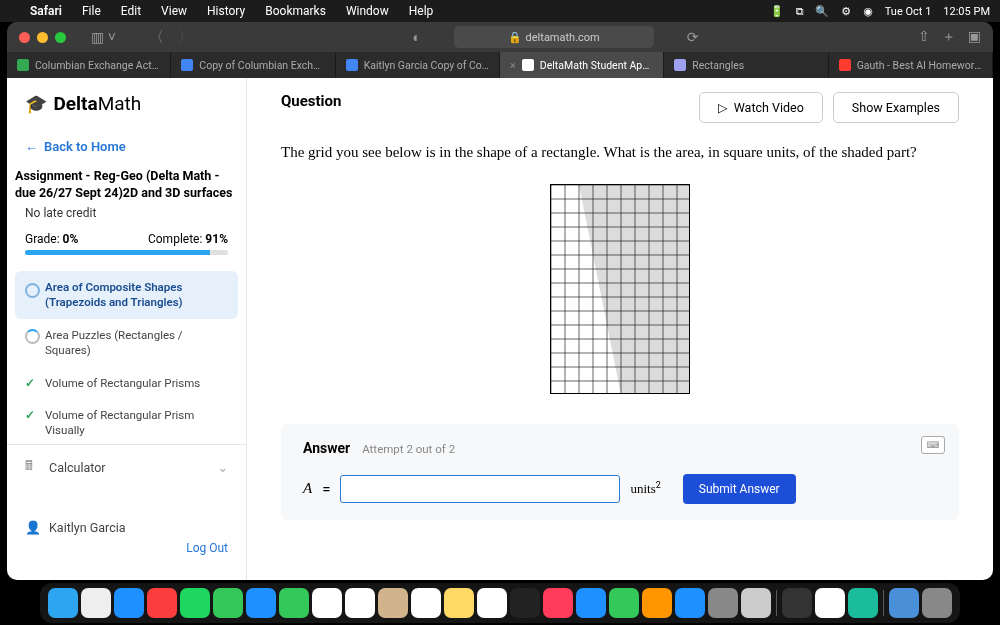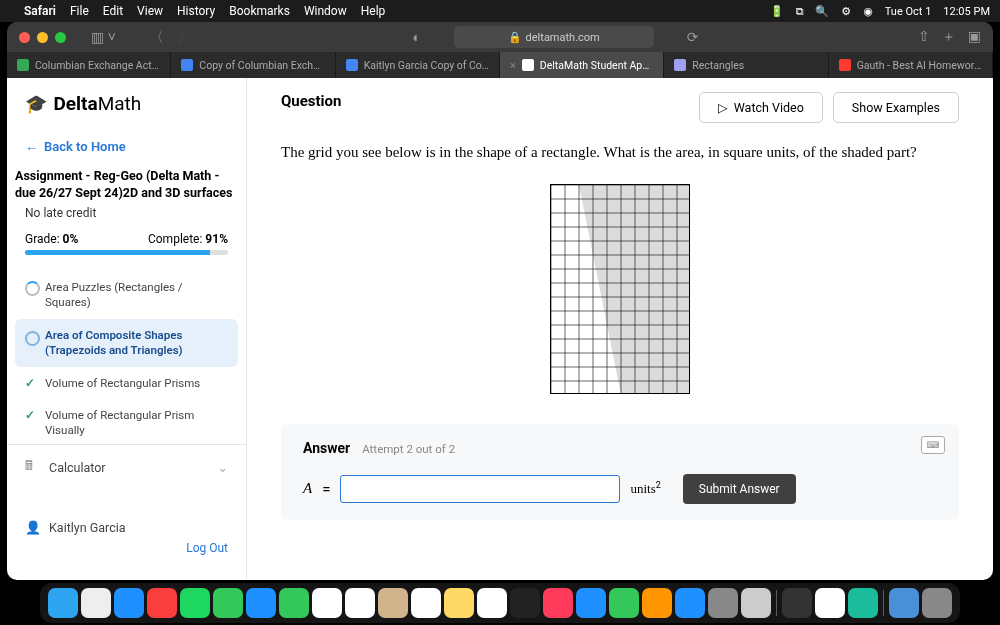--- a/index.html
+++ b/index.html
@@ -1,20 +1,20 @@
 <!DOCTYPE html>
 <html><head>
 <meta charset="utf-8">
 <style>
   * { margin: 0; padding: 0; box-sizing: border-box; font-family: -apple-system, BlinkMacSystemFont, "Segoe UI", Roboto, Helvetica, Arial, sans-serif; }
   body { width: 1000px; height: 625px; background: #000; overflow: hidden; position: relative; }
 
   
   .menubar { height: 22px; background: rgba(30,30,30,0.95); color: #fff; display: flex; align-items: center; font-size: 12px; padding: 0 10px; justify-content: space-between; }
-  .menubar-left { display: flex; gap: 14px; align-items: center; }
+  .menubar-left { display: flex; gap: 20px; align-items: center; }
   .menubar-right { display: flex; gap: 12px; align-items: center; font-size: 11px; }
   .apple-logo { font-size: 13px; }
   .menubar-item { cursor: default; }
   .safari-bold { font-weight: 600; }
 
   
   .browser-window { position: absolute; top: 22px; left: 7px; right: 7px; bottom: 45px; background: #2b2b2b; border-radius: 10px; overflow: hidden; display: flex; flex-direction: column; }
   .window-controls { height: 30px; display: flex; align-items: center; padding: 0 12px; gap: 7px; background: #3a3a3a; }
   .traffic-light { width: 11px; height: 11px; border-radius: 50%; }
   .tl-red { background: #ff5f57; }
@@ -75,21 +75,21 @@
   .answer-header { display: flex; align-items: baseline; gap: 12px; margin-bottom: 18px; }
   .answer-label { font-size: 14px; font-weight: 700; }
   .attempt-label { font-size: 11.5px; color: #888; }
   .keyboard-icon { position: absolute; top: 12px; right: 14px; width: 24px; height: 18px; border: 1px solid #aaa; border-radius: 3px; display:flex; align-items:center; justify-content:center; font-size:9px; color:#888; background:#fff; }
   .answer-input-row { display: flex; align-items: center; gap: 10px; }
   .answer-var { font-family: Georgia, serif; font-style: italic; font-size: 15px; }
   .answer-eq { font-size: 15px; }
   .answer-input { width: 280px; height: 28px; border: 1.5px solid #2878d8; border-radius: 3px; padding: 0 8px; font-size: 13px; }
   .units-label { font-size: 13px; font-family: Georgia, serif; }
   .units-label sup { font-size: 9px; }
-  .submit-btn { background: #404040; color: #fff; border: none; border-radius: 4px; padding: 8px 16px; font-size: 12px; cursor: pointer; margin-left: 12px; }
+  .submit-btn { background: #1d4ed8; color: #fff; border: none; border-radius: 4px; padding: 8px 16px; font-size: 12px; cursor: pointer; margin-left: 12px; }
 
   
   .dock { position: absolute; bottom: 2px; left: 50%; transform: translateX(-50%); height: 40px; background: rgba(60,60,60,0.35); border-radius: 12px; padding: 4px 8px; display: flex; gap: 3px; align-items: center; backdrop-filter: blur(10px); }
   .dock-icon { width: 30px; height: 30px; border-radius: 7px; display: flex; align-items: center; justify-content: center; font-size: 16px; color: #fff; }
   .dock-sep { width: 1px; height: 26px; background: rgba(255,255,255,0.3); margin: 0 2px; }
 </style>
 </head>
 <body>
 
 <div class="menubar">
@@ -184,22 +184,22 @@
       <div class="grade-row">
         <span><span>Grade:</span> <b>0%</b></span>
         <span><span>Complete:</span> <b>91%</b></span>
       </div>
       <div class="progress-wrap">
         <div class="progress-bar">
             <div class="progress-fill" id="progress-fill" style="width: 91%;"></div>
           </div>
       </div>
       <div class="topic-list" id="topic-list">
+          <div class="topic current">Area of Composite Shapes (Trapezoids and Triangles)</div>
           <div class="topic pending">Area Puzzles (Rectangles / Squares)</div>
-          <div class="topic current">Area of Composite Shapes (Trapezoids and Triangles)</div>
           <div class="topic done">Volume of Rectangular Prisms</div>
           <div class="topic done">Volume of Rectangular Prism Visually</div>
           <div class="topic done">Surface Area of a Cylinder</div>
         </div>
       <div class="sidebar-footer">
         <div class="footer-item">
           <span class="footer-icon">🖩</span>
           <span>Calculator</span>
           <span style="margin-left:auto;color:#aaa">⌄</span>
         </div>

